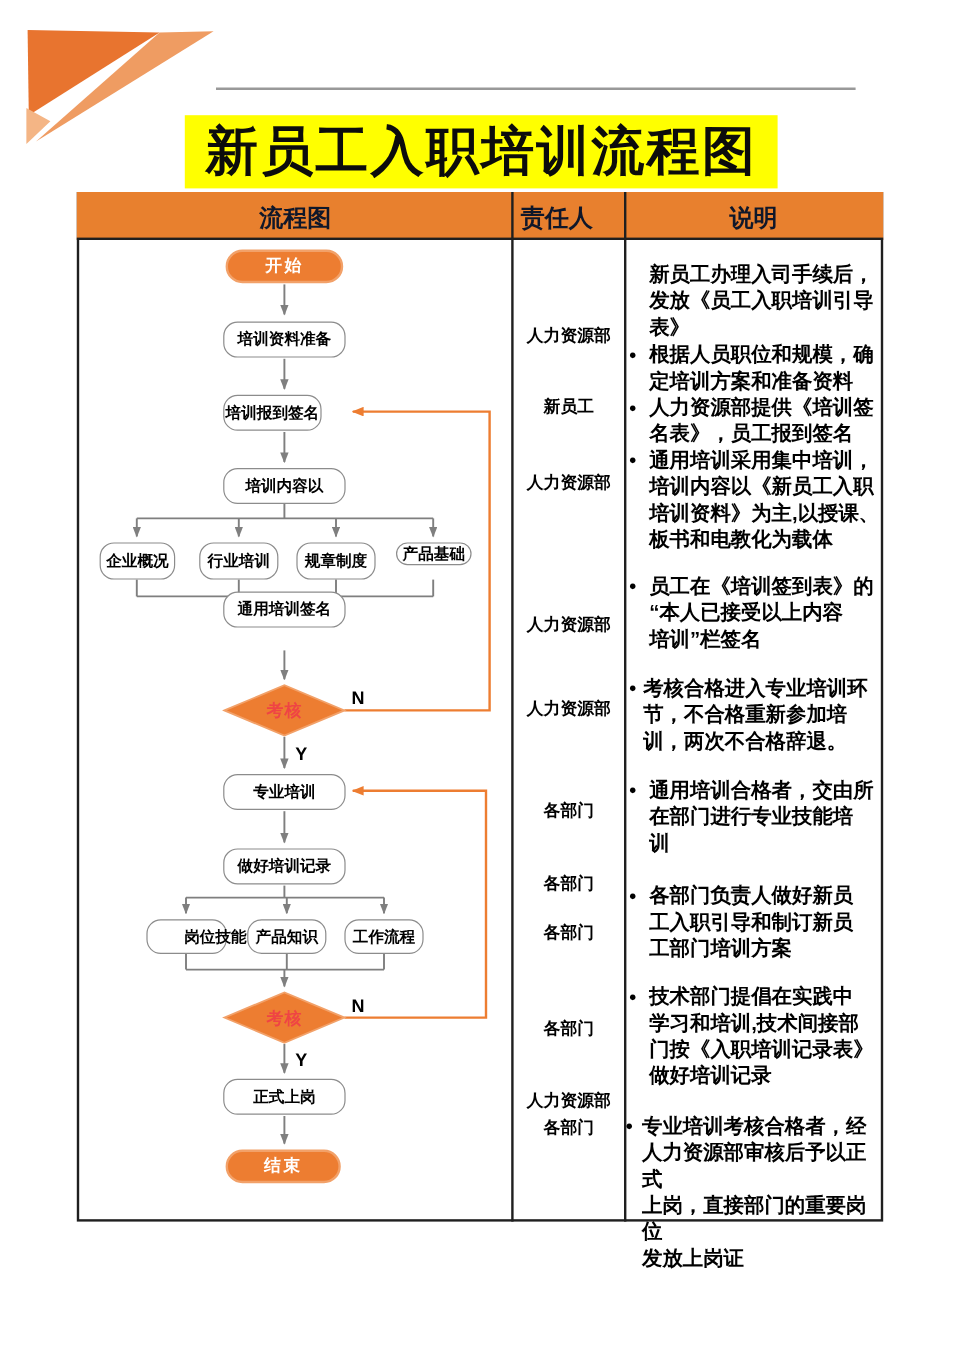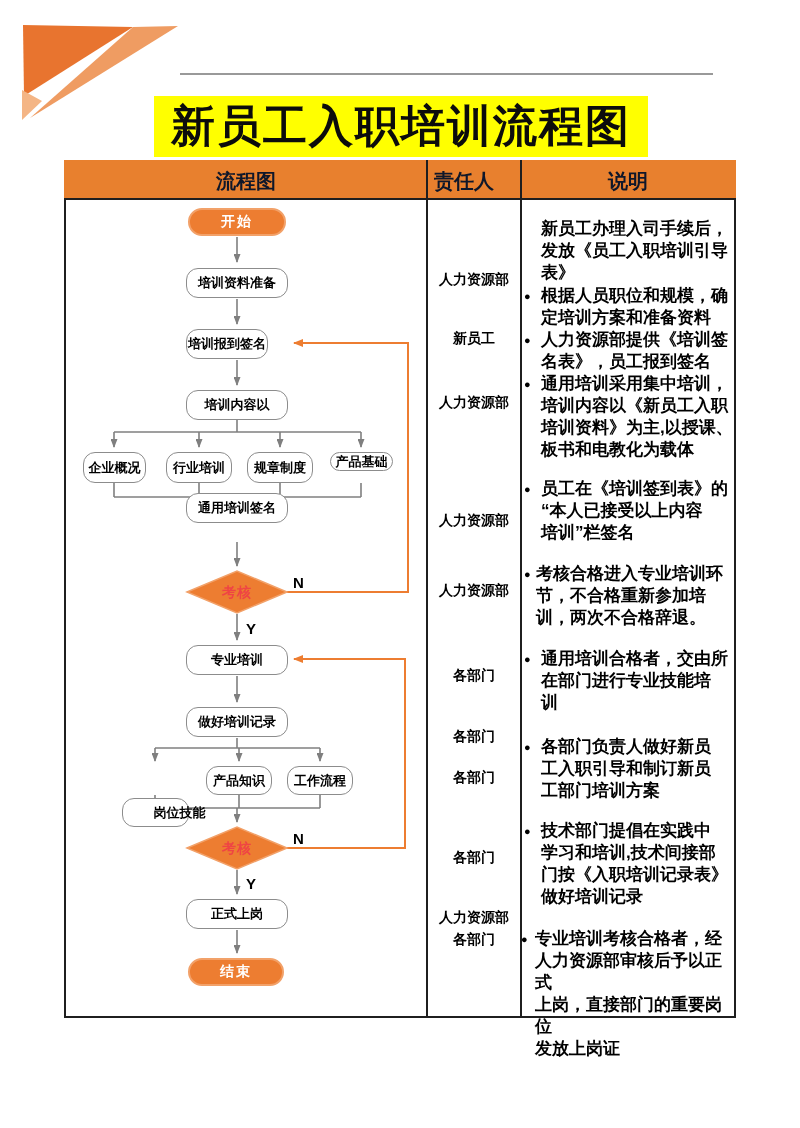--- a/index.html
+++ b/index.html
@@ -141,21 +141,21 @@
 
   <div class="node" style="left:186px; top:493px; width:102px; height:30px;">通用培训签名</div>
 
   <div class="diamond-label" style="left:207px; top:584px;">考核</div>
   <span class="branch-label" style="left:293px; top:574px;">N</span>
   <span class="branch-label" style="left:246px; top:620px;">Y</span>
 
   <div class="node" style="left:186px; top:645px; width:102px; height:30px;">专业培训</div>
   <div class="node" style="left:186px; top:707px; width:102px; height:30px;">做好培训记录</div>
 
-  <div class="node" style="left:122px; top:798px; width:67px; height:29px;padding-left:48px;">岗位技能</div>
+  <div class="node" style="left:122px; top:766px; width:67px; height:29px;padding-left:48px;">岗位技能</div>
   <div class="node" style="left:206px; top:766px; width:66px; height:29px;">产品知识</div>
   <div class="node" style="left:287px; top:766px; width:66px; height:29px;">工作流程</div>
 
   <div class="diamond-label" style="left:207px; top:840px;">考核</div>
   <span class="branch-label" style="left:293px; top:830px;">N</span>
   <span class="branch-label" style="left:246px; top:875px;">Y</span>
 
   <div class="node" style="left:186px; top:899px; width:102px; height:30px;">正式上岗</div>
   <div class="node pill" style="left:188px; top:958px; width:96px; height:28px;">结束</div>
 

